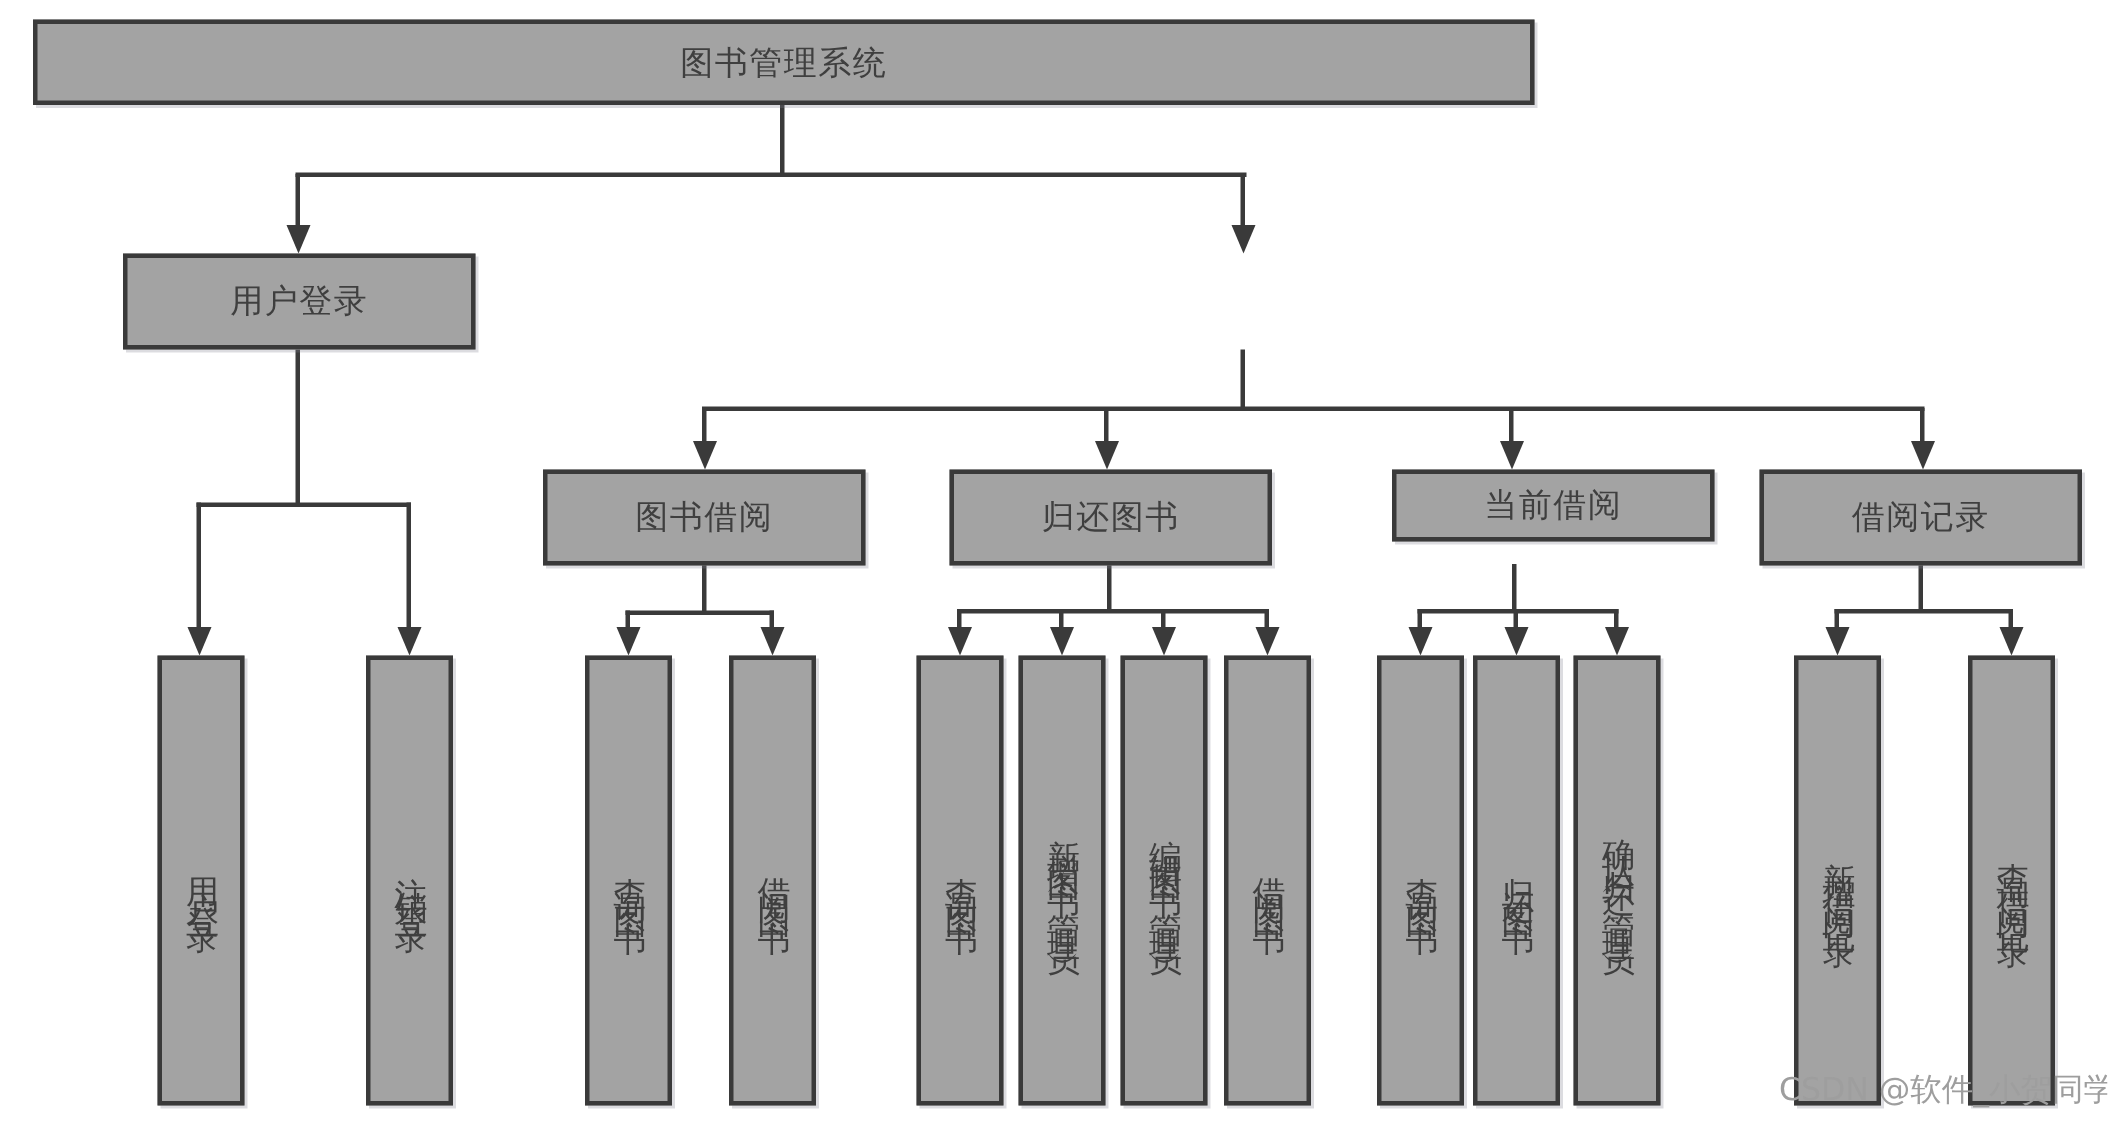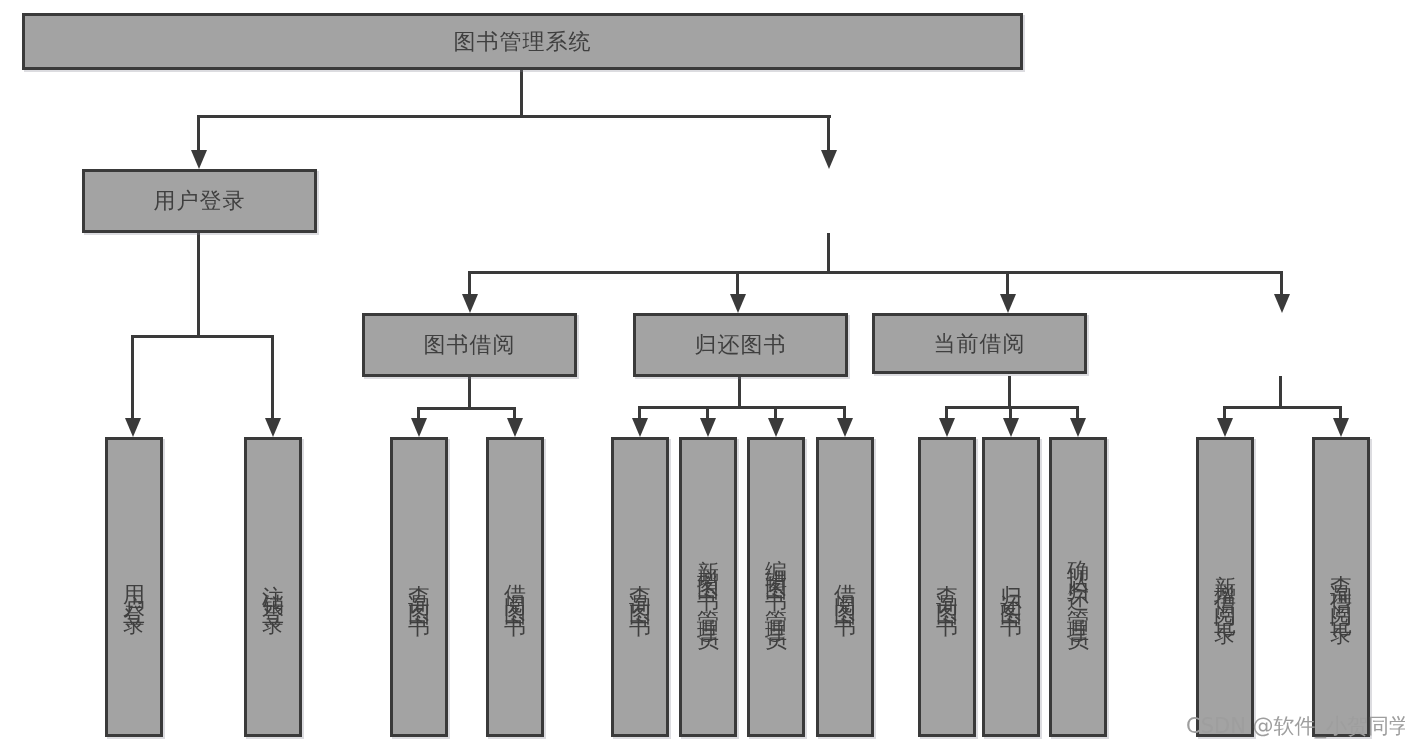--- a/index.html
+++ b/index.html
@@ -118,22 +118,25 @@
   <div class="box" style="left:82px; top:169px; width:235px; height:64px;">
     <span class="hlabel">用户登录</span>
   </div>
 
   <div class="box" style="left:362px; top:313px; width:215px; height:64px;">
     <span class="hlabel">图书借阅</span>
   </div>
   <div class="box" style="left:633px; top:313px; width:215px; height:64px;">
     <span class="hlabel">归还图书</span>
   </div>
-  <div class="box" style="left:872px; top:313px; width:215px; height:61px;">
+  <div class="box" style="left:928px; top:313px; width:215px; height:48px;">
     <span class="hlabel">当前借阅</span>
+  </div>
+  <div class="box" style="left:1173px; top:313px; width:215px; height:64px;">
+    <span class="hlabel">借阅记录</span>
   </div>
 
   <div class="box vbox" style="left:105px; top:437px; width:58px; height:300px;">
     <span class="vtext">用户登录</span>
   </div>
   <div class="box vbox" style="left:244px; top:437px; width:58px; height:300px;">
     <span class="vtext">注销登录</span>
   </div>
 
   <div class="box vbox" style="left:390px; top:437px; width:58px; height:300px;">

